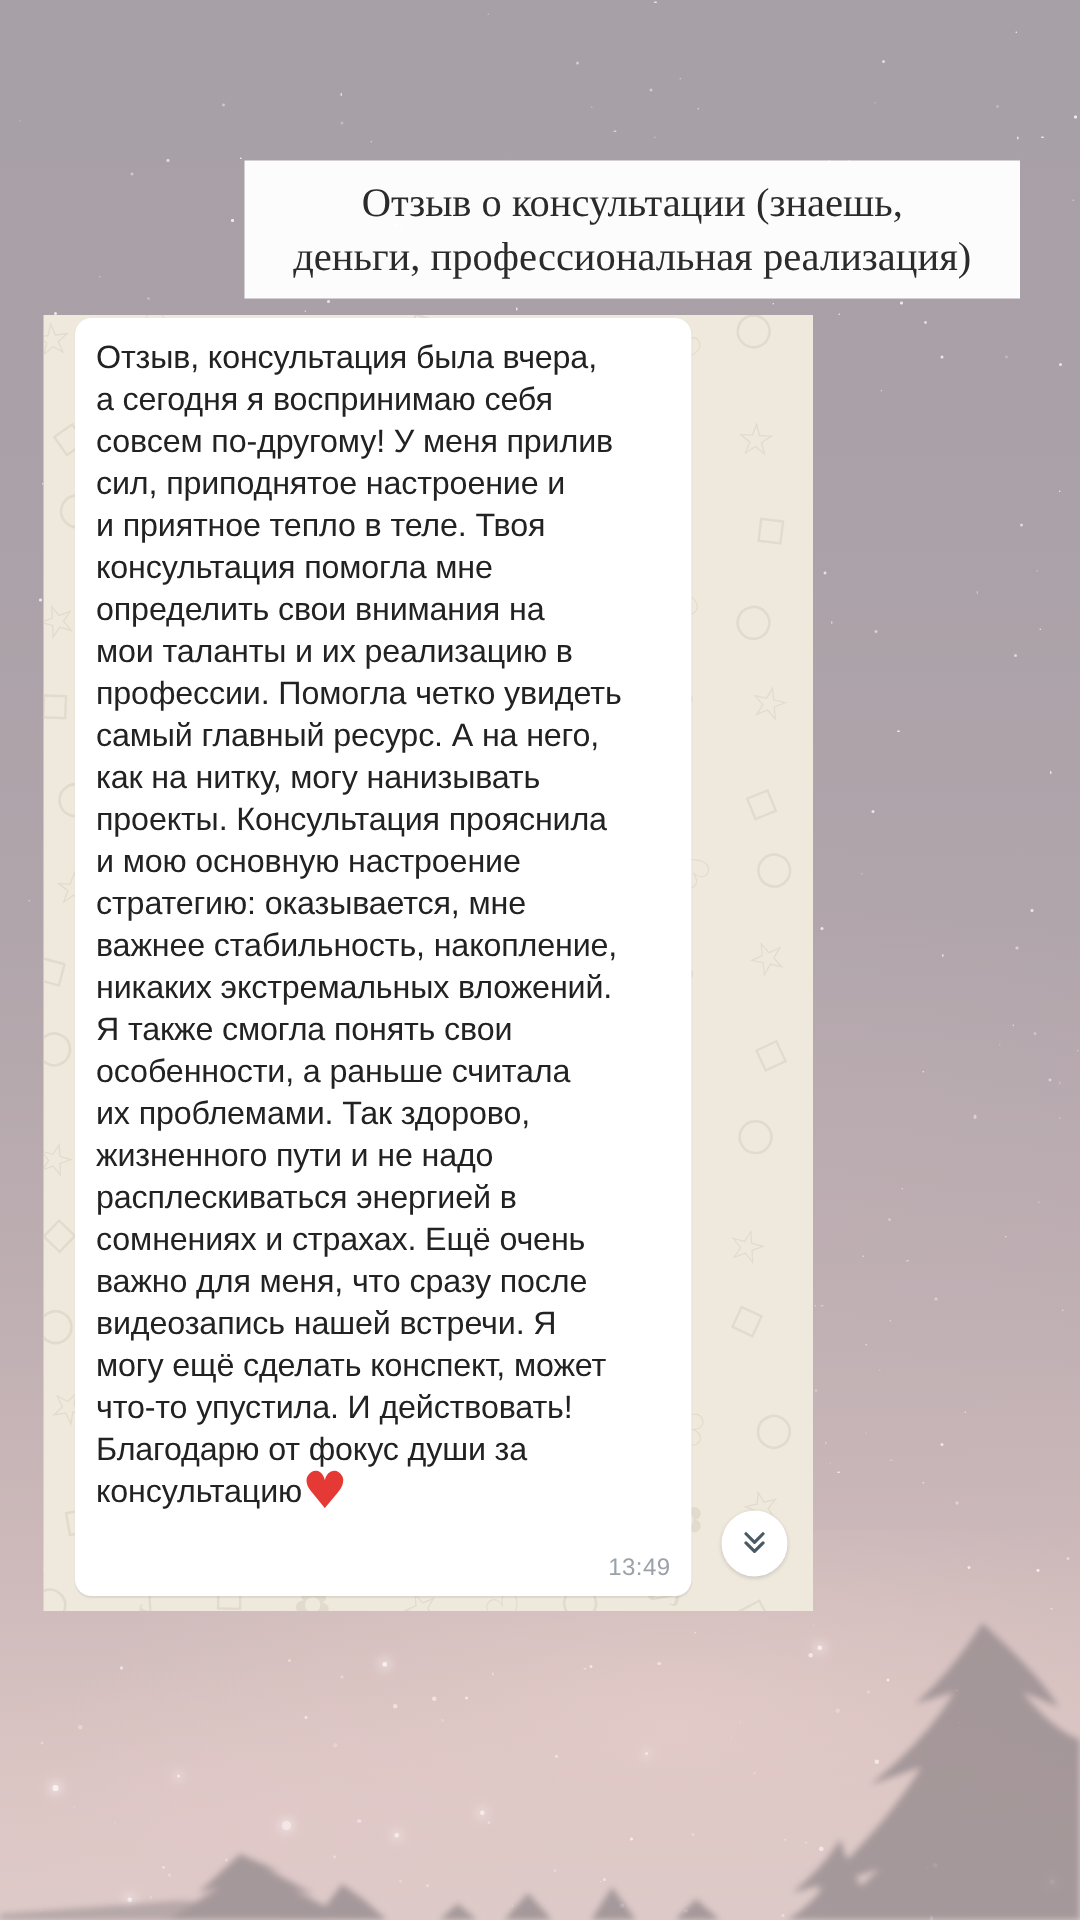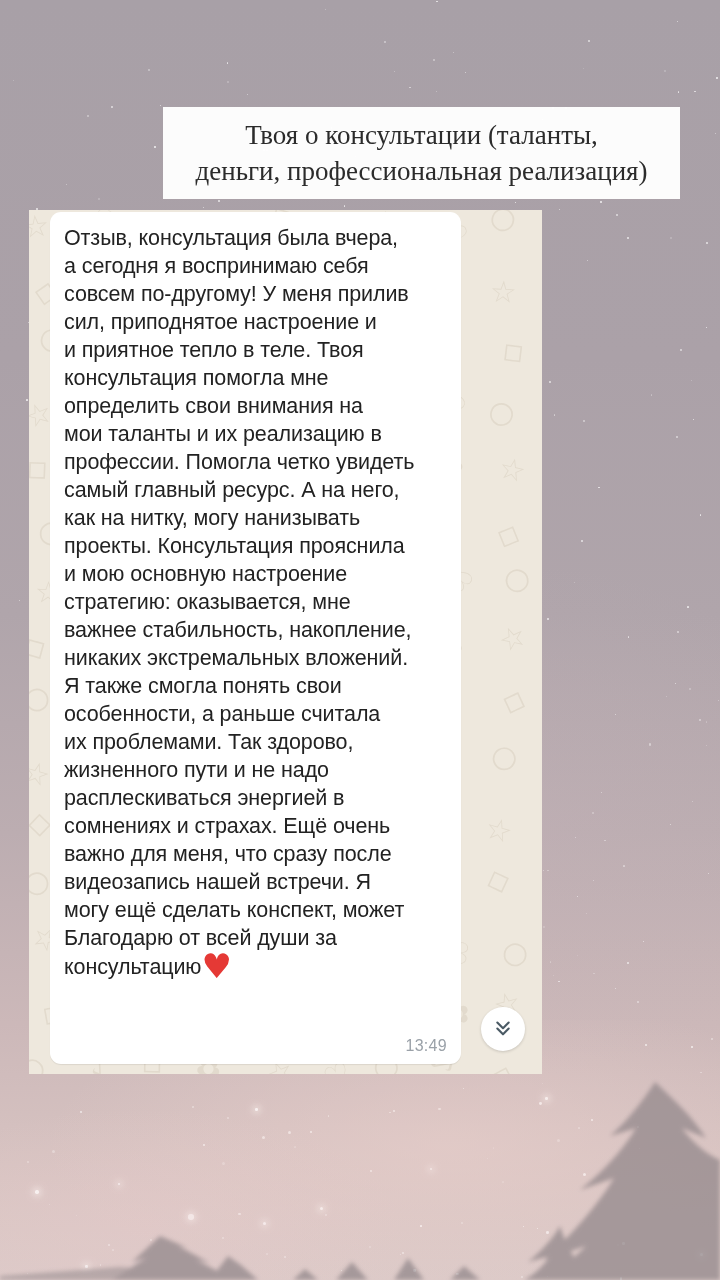--- a/index.html
+++ b/index.html
@@ -430,21 +430,21 @@
     <path d="M228,206 L210,230 L258,230 L242,216 Z"></path>
     <path d="M352,212 L336,230 L368,230 Z"></path>
     <path d="M408,208 L394,230 L424,230 Z"></path>
     <path d="M464,216 L450,230 L480,230 Z"></path>
     <path d="M305,219 L293,230 L318,230 Z"></path>
     <path d="M0,226 L120,217 L240,226 L240,230 L0,230 Z" opacity="0.7"></path>
   </g>
 </svg>
 
 <div class="title-box">
-  <div class="title-line">Твоя о консультации (таланты,</div>
+  <div class="title-line">Отзыв о консультации (знаешь,</div>
   <div class="title-line">деньги, профессиональная реализация)</div>
 </div>
 
 <div class="shot">
   <div id="doodles">
       <span class="doodle" style="left: -7px; top: 2px; transform: rotate(282deg);">☆</span>
       <span class="doodle" style="left: 67px; top: -6px; transform: rotate(273deg);">♡</span>
       <span class="doodle" style="left: 109px; top: 1px; transform: rotate(128deg);">○</span>
       <span class="doodle" style="left: 182px; top: 5px; transform: rotate(219deg);">♪</span>
       <span class="doodle" style="left: 242px; top: -5px; transform: rotate(153deg);">◇</span>
@@ -600,21 +600,22 @@
         <div class="ln">никаких экстремальных вложений.</div>
         <div class="ln">Я также смогла понять свои</div>
         <div class="ln">особенности, а раньше считала</div>
         <div class="ln">их проблемами. Так здорово,</div>
         <div class="ln">жизненного пути и не надо</div>
         <div class="ln">расплескиваться энергией в</div>
         <div class="ln">сомнениях и страхах. Ещё очень</div>
         <div class="ln">важно для меня, что сразу после</div>
         <div class="ln">видеозапись нашей встречи. Я</div>
         <div class="ln">могу ещё сделать конспект, может</div>
-        <div class="ln">Благодарю от всей души за</div>
+        <div class="ln">что-то упустила. И действовать!</div>
+        <div class="ln">Благодарю от фокус души за</div>
         <div class="ln">консультацию<span class="heart">♥</span></div>
       </div>
     <div class="time">13:49</div>
   </div>
 
   <div class="scrollbtn">
     <svg width="26" height="26" viewBox="0 0 32 32">
       <path d="M9 8 L16 15 L23 8" fill="none" stroke="#4a5a64" stroke-width="2.6" stroke-linecap="round" stroke-linejoin="round"></path>
       <path d="M9 15.5 L16 22.5 L23 15.5" fill="none" stroke="#4a5a64" stroke-width="2.6" stroke-linecap="round" stroke-linejoin="round"></path>
     </svg>

